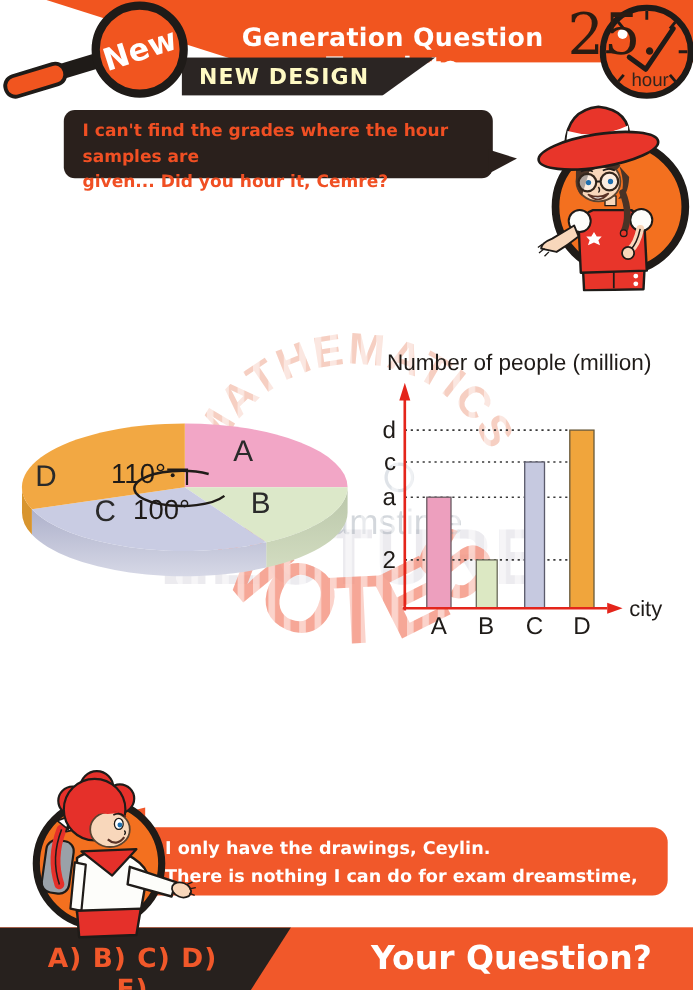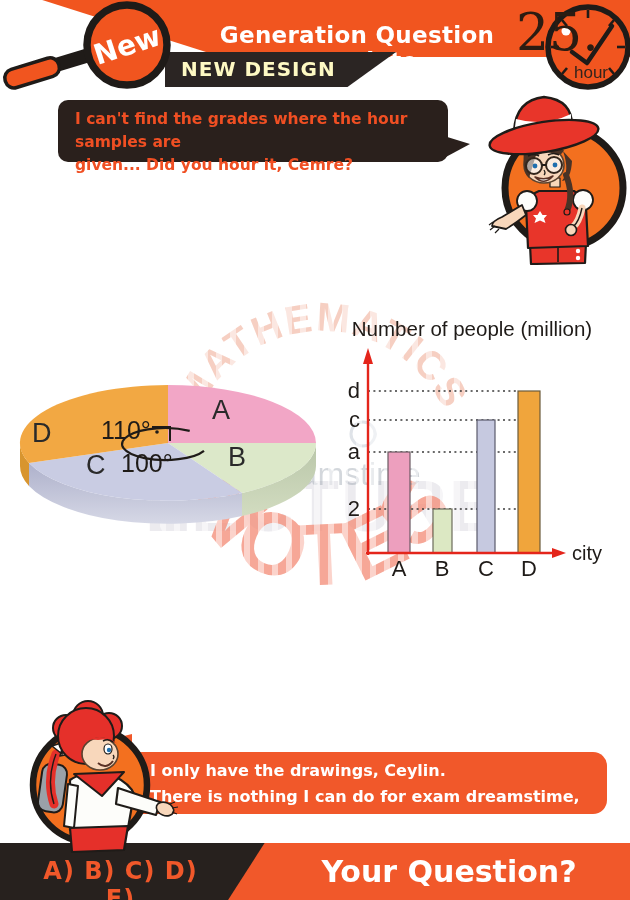--- a/index.html
+++ b/index.html
@@ -37,21 +37,21 @@
   #wm{left:132px;top:263px;z-index:0;}
   #pie{left:8px;top:362px;z-index:2;}
   #bar{left:300px;top:308px;z-index:2;}
 
   
   #foot-orange{left:0;top:843px;width:630px;height:57px;background:#F1582A;z-index:4;}
   #foot-black{left:0;top:843px;width:630px;height:57px;background:#27211E;z-index:5;
               clip-path:polygon(0 0,42% 0,36.2% 100%,0 100%);}
   #foot-opts{left:28px;top:857px;width:185px;text-align:center;color:#F1582A;
              font-size:24px;font-weight:bold;z-index:6;letter-spacing:1px;}
-  #foot-q{left:284px;top:854px;width:330px;text-align:center;color:#fff;
+  #foot-q{left:300px;top:854px;width:330px;text-align:center;color:#fff;
           font-size:30px;font-weight:bold;z-index:6;}
 
   svg text{font-family:"Liberation Sans","DejaVu Sans",sans-serif;}
   .comic{font-family:"DejaVu Sans",sans-serif;font-weight:bold;}
 </style>
 </head>
 <body>
 
 <div id="stage">
 

